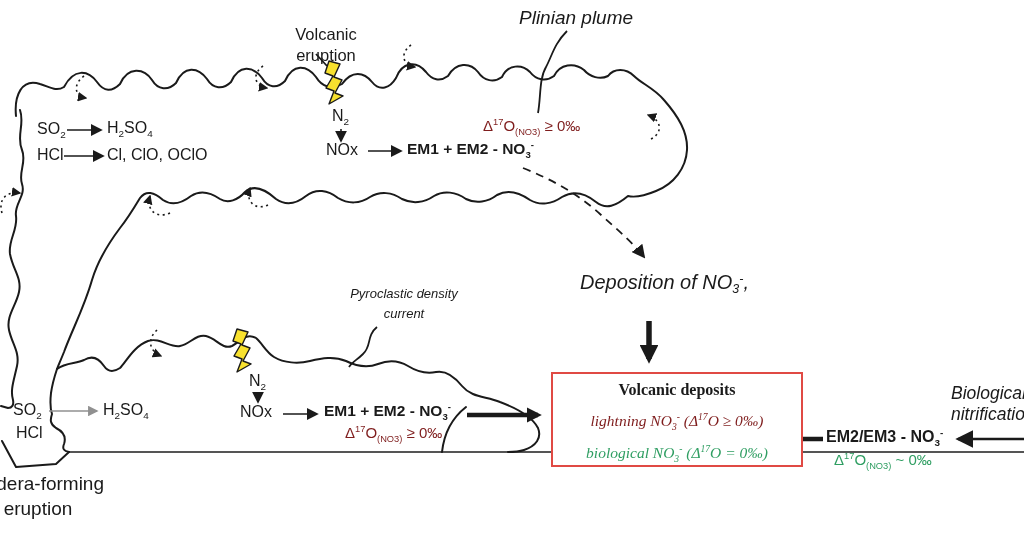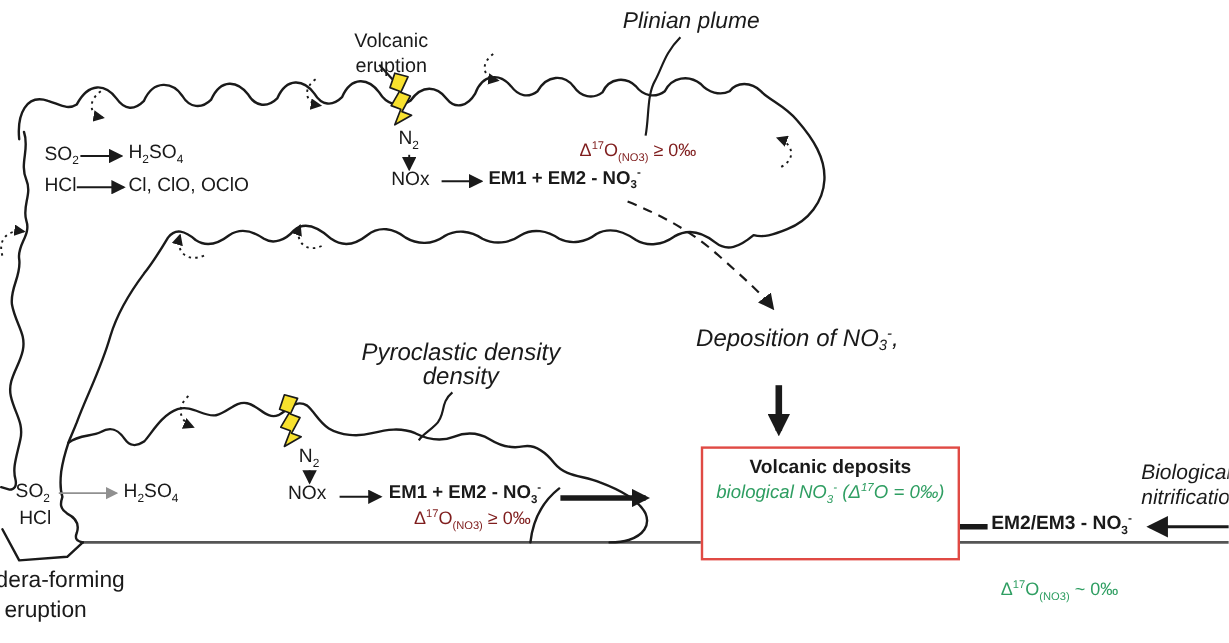--- a/index.html
+++ b/index.html
@@ -4,28 +4,28 @@
 <style>
   html,body{margin:0;padding:0;background:#fff;}
   #stage{position:relative;width:1024px;height:536px;overflow:hidden;background:#ffffff;
          font-family:"Liberation Sans",sans-serif;color:#1a1a1a;}
   #art{position:absolute;left:0;top:0;}
   .t{position:absolute;white-space:nowrap;font-size:16px;line-height:1.15;}
   .it{font-style:italic;}
   .b{font-weight:bold;}
   .ctr{text-align:center;white-space:normal;}
   .blue{color:#7f1d1d;}
-  .green{color:#2f9e62;margin-top:32px;}
+  .green{color:#2f9e62;}
   sub{font-size:62%;vertical-align:baseline;position:relative;top:4px;}
   sup{font-size:62%;vertical-align:baseline;position:relative;top:-6px;}
-  #deposits-box{position:absolute;left:584px;top:372px;width:216px;height:95px;
-    border:2px solid #e04a44;background:#fff;box-sizing:border-box;text-align:center;}
+  #deposits-box{position:absolute;left:551px;top:372px;width:252px;height:95px;
+    border:2px solid #e04a44;background:#fff;box-sizing:border-box;text-align:center;font-family:Liberation Serif, serif;}
   #deposits-box .title{margin-top:7px;font-size:16px;}
   #deposits-box .l1{margin-top:13px;font-size:15.5px;}
-  #deposits-box .l2{margin-top:3px;font-size:15.5px;}
+  #deposits-box .l2{margin-top:14px;font-size:15.5px;}
 </style>
 </head>
 <body>
 
 <div id="stage">
 
   <svg id="art" width="1024" height="536" viewBox="0 0 1024 536">
     <defs>
       <marker id="ah" viewBox="0 0 10 10" refX="8.5" refY="5" markerWidth="7.5" markerHeight="7.5" orient="auto">
         <path d="M0,0 L10,5 L0,10 z" fill="#1a1a1a"></path>
@@ -126,39 +126,40 @@
   <div class="t" style="left:37px;top:120px;">SO<sub>2</sub></div>
   <div class="t" style="left:107px;top:119px;">H<sub>2</sub>SO<sub>4</sub></div>
   <div class="t" style="left:37px;top:146px;">HCl</div>
   <div class="t" style="left:107px;top:146px;">Cl, ClO, OClO</div>
 
   <div class="t" style="left:332px;top:107px;">N<sub>2</sub></div>
   <div class="t" style="left:326px;top:141px;">NOx</div>
   <div class="t b" style="left:407px;top:140px;font-size:15.5px;">EM1 + EM2 - NO<sub>3</sub><sup>-</sup></div>
   <div class="t blue" style="left:483px;top:117px;font-size:15px;">Δ<sup>17</sup>O<sub>(NO3)</sub> ≥ 0‰</div>
 
-  <div class="t ctr it" style="left:294px;top:284px;width:180px;font-size:20px;line-height:20px;">
+  <div class="t ctr it" style="left:314px;top:284px;width:180px;font-size:13px;line-height:20px;">
     <div>Pyroclastic density</div>
-    <div>density</div>
+    <div>current</div>
   </div>
 
   <div class="t" style="left:13px;top:401px;">SO<sub>2</sub></div>
   <div class="t" style="left:103px;top:401px;">H<sub>2</sub>SO<sub>4</sub></div>
   <div class="t" style="left:16px;top:424px;">HCl</div>
   <div class="t" style="left:249px;top:372px;">N<sub>2</sub></div>
   <div class="t" style="left:240px;top:403px;">NOx</div>
   <div class="t b" style="left:324px;top:402px;font-size:15.5px;">EM1 + EM2 - NO<sub>3</sub><sup>-</sup></div>
   <div class="t blue" style="left:345px;top:424px;font-size:15px;">Δ<sup>17</sup>O<sub>(NO3)</sub> ≥ 0‰</div>
 
   <div class="t ctr it" style="left:572px;top:273px;width:185px;font-size:20px;line-height:19.5px;">
     <div>Deposition of NO<sub>3</sub><sup>-</sup>,</div>
   </div>
 
   <div id="deposits-box">
     <div class="title b">Volcanic deposits</div>
+    <div class="l1 it blue">lightning NO<sub>3</sub><sup>-</sup> (Δ<sup>17</sup>O ≥ 0‰)</div>
     <div class="l2 it green">biological NO<sub>3</sub><sup>-</sup> (Δ<sup>17</sup>O = 0‰)</div>
   </div>
 
   <div class="t it" style="left:951px;top:383px;font-size:17.5px;line-height:21px;">
     <div>Biological</div>
     <div>nitrification</div>
   </div>
   <div class="t b" style="left:826px;top:428px;">EM2/EM3 - NO<sub>3</sub><sup>-</sup></div>
   <div class="t green" style="left:834px;top:451px;font-size:15px;">Δ<sup>17</sup>O<sub>(NO3)</sub> ~ 0‰</div>
 

